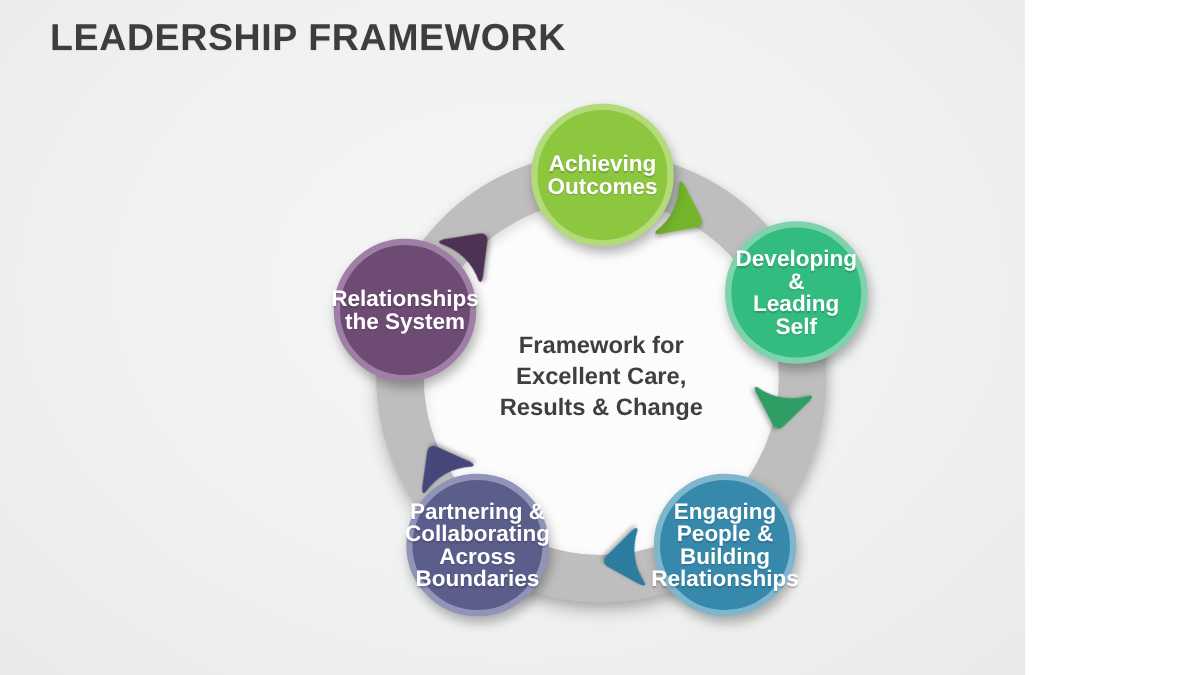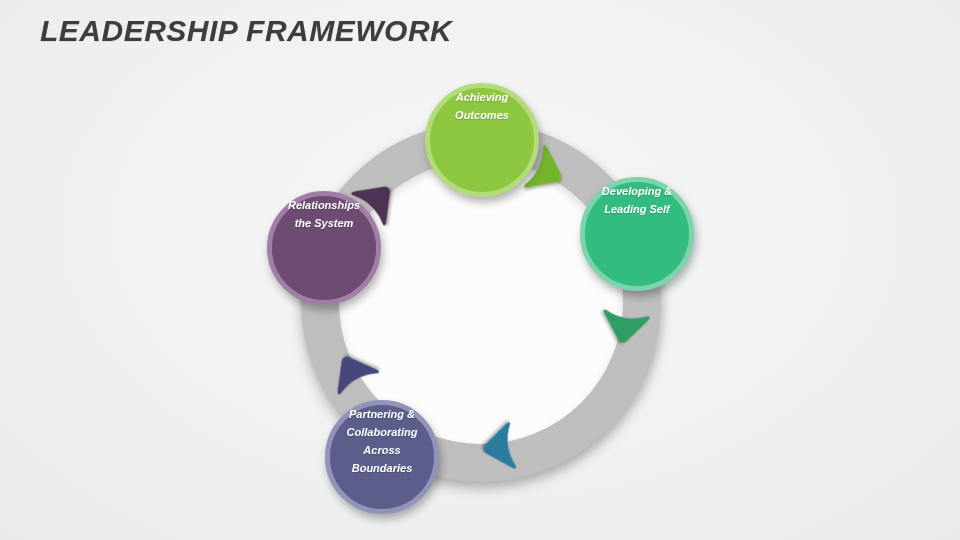--- a/index.html
+++ b/index.html
@@ -1,23 +1,22 @@
 <!DOCTYPE html>
 <html><head>
 <meta charset="utf-8">
 <style>
   html, body { margin: 0; padding: 0; }
   .slide {
     position: relative;
-    width: 960px;
+    width: 820px;
     height: 540px;
     overflow: hidden;
     font-family: "Liberation Sans", sans-serif;
     background: radial-gradient(ellipse at 50% 42%, #f6f6f6 0%, #f0f1f1 55%, #e9eaea 100%);
-    font-style: italic;
   }
   .slide-title {
     position: absolute;
     left: 40px;
     top: 14px;
     margin: 0;
     font-size: 30px;
     font-weight: 700;
     letter-spacing: 0.5px;
     color: #3d3d3d;
@@ -59,66 +58,75 @@
     white-space: pre-line;
   }
   .node {
     position: absolute;
     width: 114px;
     height: 114px;
     box-sizing: border-box;
     border-radius: 50%;
     border: 5px solid;
     display: flex;
-    align-items: flex-start;
+    align-items: center;
     justify-content: center;
     text-align: center;
     color: #ffffff;
     font-weight: 700;
-    font-size: 11px;
+    font-size: 18px;
     line-height: 18px;
     white-space: pre-line;
     box-shadow: 2px 5px 9px rgba(0,0,0,0.30);
     text-shadow: 0 1px 1px rgba(0,0,0,0.18);
   }
   .node-1 { left: 425px; top: 83px; }
   .node-2 { left: 580px; top: 177px; }
   .node-3 { left: 523px; top: 379px; }
-  .node-4 { left: 325px; top: 400px; }
+  .node-4 { left: 325px; top: 379px; }
   .node-5 { left: 267px; top: 191px; }
 </style>
 </head>
 <body>
 
 <div class="slide">
   <h1 class="slide-title">LEADERSHIP FRAMEWORK</h1>
 
   <div class="diagram">
 
     <div class="ring" style="border-color: rgb(190, 190, 190); background: rgb(252, 252, 252);"></div>
 
     <svg class="arrows" viewBox="0 0 960 540">
       <path transform="translate(545,171) rotate(26)" d="M -12,-21 Q -2,0 -12,21 Q -13,25 -8,22 L 16,4 Q 20,0 16,-4 L -8,-22 Q -13,-25 -12,-21 Z" fill="#74b52b"></path>
       <path transform="translate(625,325) rotate(99)" d="M -12,-21 Q -2,0 -12,21 Q -13,25 -8,22 L 16,4 Q 20,0 16,-4 L -8,-22 Q -13,-25 -12,-21 Z" fill="#2f9e64"></path>
       <path transform="translate(501,447) rotate(172)" d="M -12,-21 Q -2,0 -12,21 Q -13,25 -8,22 L 16,4 Q 20,0 16,-4 L -8,-22 Q -13,-25 -12,-21 Z" fill="#2b7c9e"></path>
       <path transform="translate(353,373) rotate(241)" d="M -12,-21 Q -2,0 -12,21 Q -13,25 -8,22 L 16,4 Q 20,0 16,-4 L -8,-22 Q -13,-25 -12,-21 Z" fill="#45477a"></path>
       <path transform="translate(376,201) rotate(314)" d="M -12,-21 Q -2,0 -12,21 Q -13,25 -8,22 L 16,4 Q 20,0 16,-4 L -8,-22 Q -13,-25 -12,-21 Z" fill="#4c3254"></path>
     </svg>
 
+    <div class="center-label">Framework for
+Excellent Care,
+Results &amp; Change</div>
 
     <div class="node node-1" style="background: rgb(141, 198, 63); border-color: rgb(180, 219, 122);">
       <span>Achieving
 Outcomes</span>
     </div>
 
     <div class="node node-2" style="background: rgb(51, 188, 128); border-color: rgb(125, 211, 172);">
       <span>Developing &amp;
 Leading Self</span>
     </div>
 
+    <div class="node node-3" style="background: rgb(54, 137, 171); border-color: rgb(127, 182, 206);">
+      <span>Engaging
+People &amp;
+Building
+Relationships</span>
+    </div>
 
     <div class="node node-4" style="background: rgb(91, 93, 139); border-color: rgb(145, 147, 184);">
       <span>Partnering &amp;
 Collaborating
 Across
 Boundaries</span>
     </div>
 
     <div class="node node-5" style="background: rgb(109, 75, 115); border-color: rgb(159, 127, 165);">
       <span>Relationships

